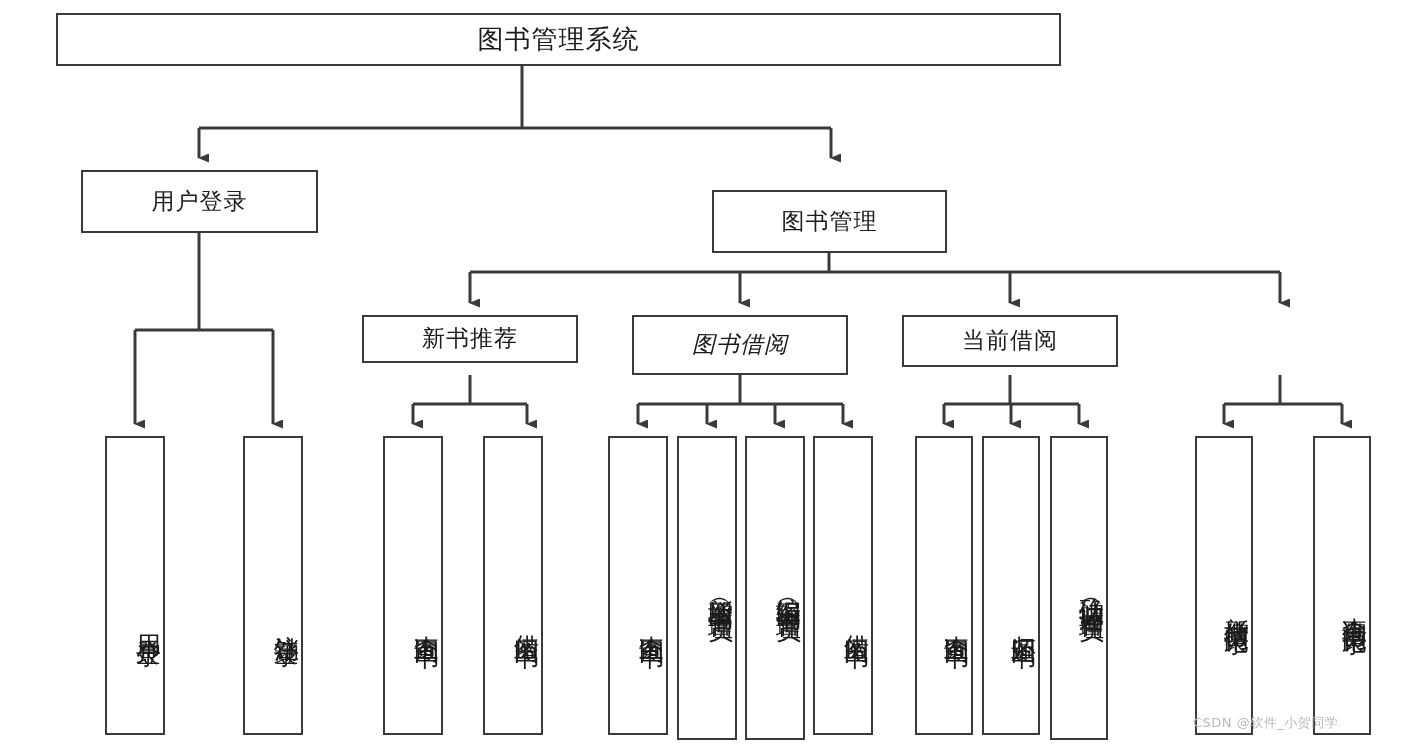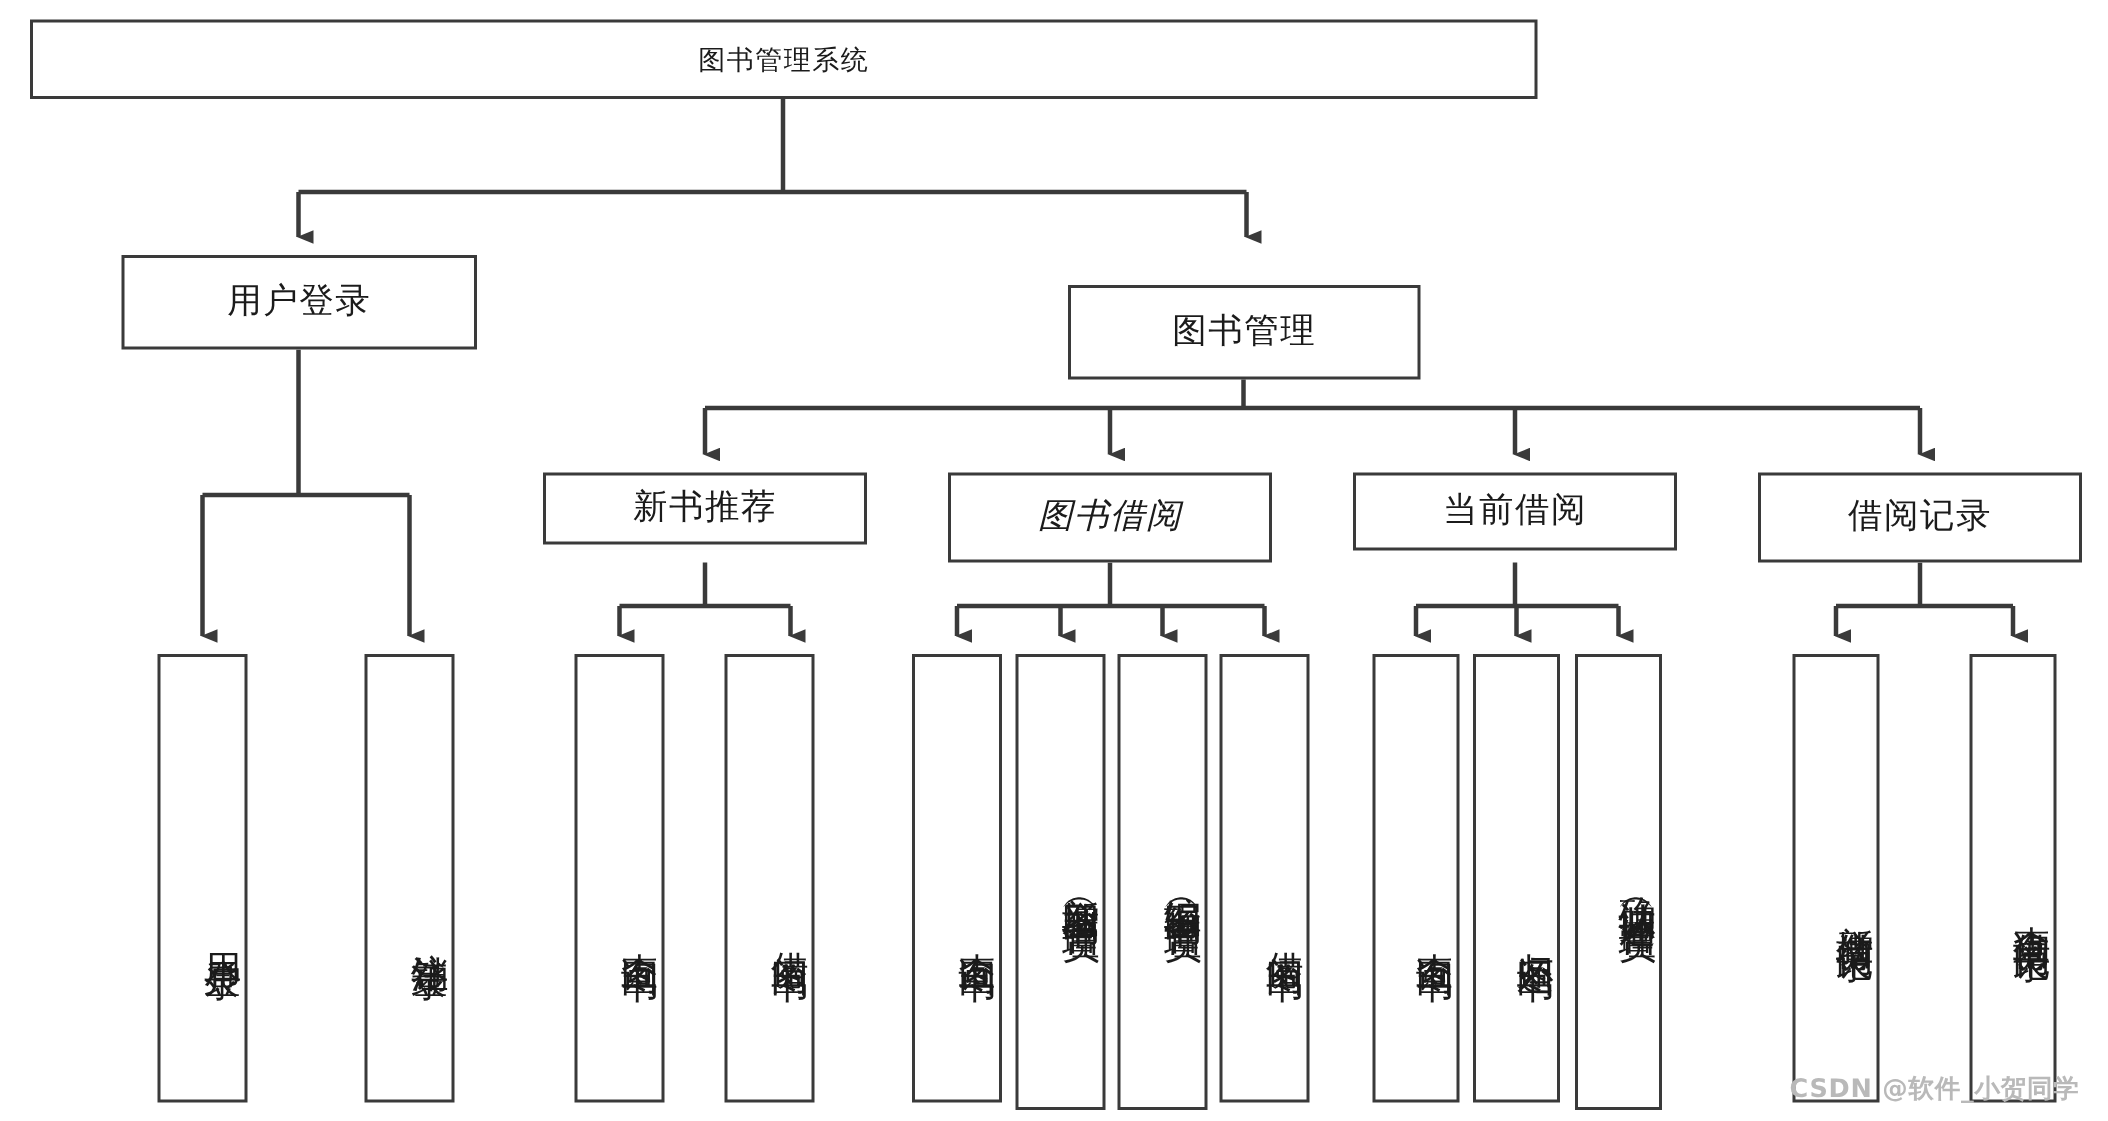--- a/index.html
+++ b/index.html
@@ -35,46 +35,46 @@
     justify-content: center;
     color: #1b1b1b;
   }
   .node-h {
     font-size: 23px;
     letter-spacing: 1px;
     line-height: 1.1;
     white-space: nowrap;
   }
   .node-root {
-    font-size: 18px;
+    font-size: 26px;
     letter-spacing: 1px;
+    margin-left: 36px;
   }
   .node-v {
     writing-mode: vertical-rl;
     text-orientation: upright;
     font-size: 25px;
     line-height: 1.22;
     letter-spacing: 3px;
     align-items: flex-start;
     justify-content: center;
     padding-top: 14px;
     overflow: hidden;
   }
   .node-v.shift {
     padding-top: 6px;
   }
   .watermark {
     position: absolute;
     left: 1193px;
     top: 714px;
-    font-size: 17px;
+    font-size: 13px;
     color: #b9b9b9;
     white-space: nowrap;
     letter-spacing: 0.5px;
-    font-weight: bold;
   }
 </style>
 </head>
 <body>
 
 <div id="canvas">
 
   <svg class="wires" viewBox="0 0 1405 747">
     <defs>
       <marker id="arrow" markerWidth="9" markerHeight="11" refX="4.5" refY="10" orient="auto" markerUnits="userSpaceOnUse">
@@ -126,21 +126,20 @@
   </svg>
 
   <div class="node node-root" style="left:20px; top:13px; width:1005px; height:53px;">图书管理系统</div>
 
   <div class="node node-h" style="left:81px; top:170px; width:237px; height:63px;">用户登录</div>
   <div class="node node-h" style="left:712px; top:170px; width:235px; height:63px;margin-top:20px;">图书管理</div>
 
   <div class="node node-h" style="left:362px; top:315px; width:216px; height:48px;">新书推荐</div>
   <div class="node node-h" style="left:632px; top:315px; width:216px; height:60px;font-style:italic;">图书借阅</div>
   <div class="node node-h" style="left:902px; top:315px; width:216px; height:52px;">当前借阅</div>
-  <div class="node node-h" style="left:1172px; top:315px; width:216px; height:60px;">借阅记录</div>
 
   <div class="node node-v" style="left:105px; top:436px; width:60px; height:299px; padding-top:70px;">用户登录</div>
   <div class="node node-v" style="left:243px; top:436px; width:60px; height:299px; padding-top:70px;">注销登录</div>
 
   <div class="node node-v" style="left:383px; top:436px; width:60px; height:299px; padding-top:70px;">查询图书</div>
   <div class="node node-v" style="left:483px; top:436px; width:60px; height:299px; padding-top:70px;">借阅图书</div>
 
   <div class="node node-v" style="left:608px; top:436px; width:60px; height:299px; padding-top:70px;">查询图书</div>
   <div class="node node-v shift" style="left:677px; top:436px; width:60px; height:304px;">新增图书（管理员）</div>
   <div class="node node-v shift" style="left:745px; top:436px; width:60px; height:304px;">编辑图书（管理员）</div>

